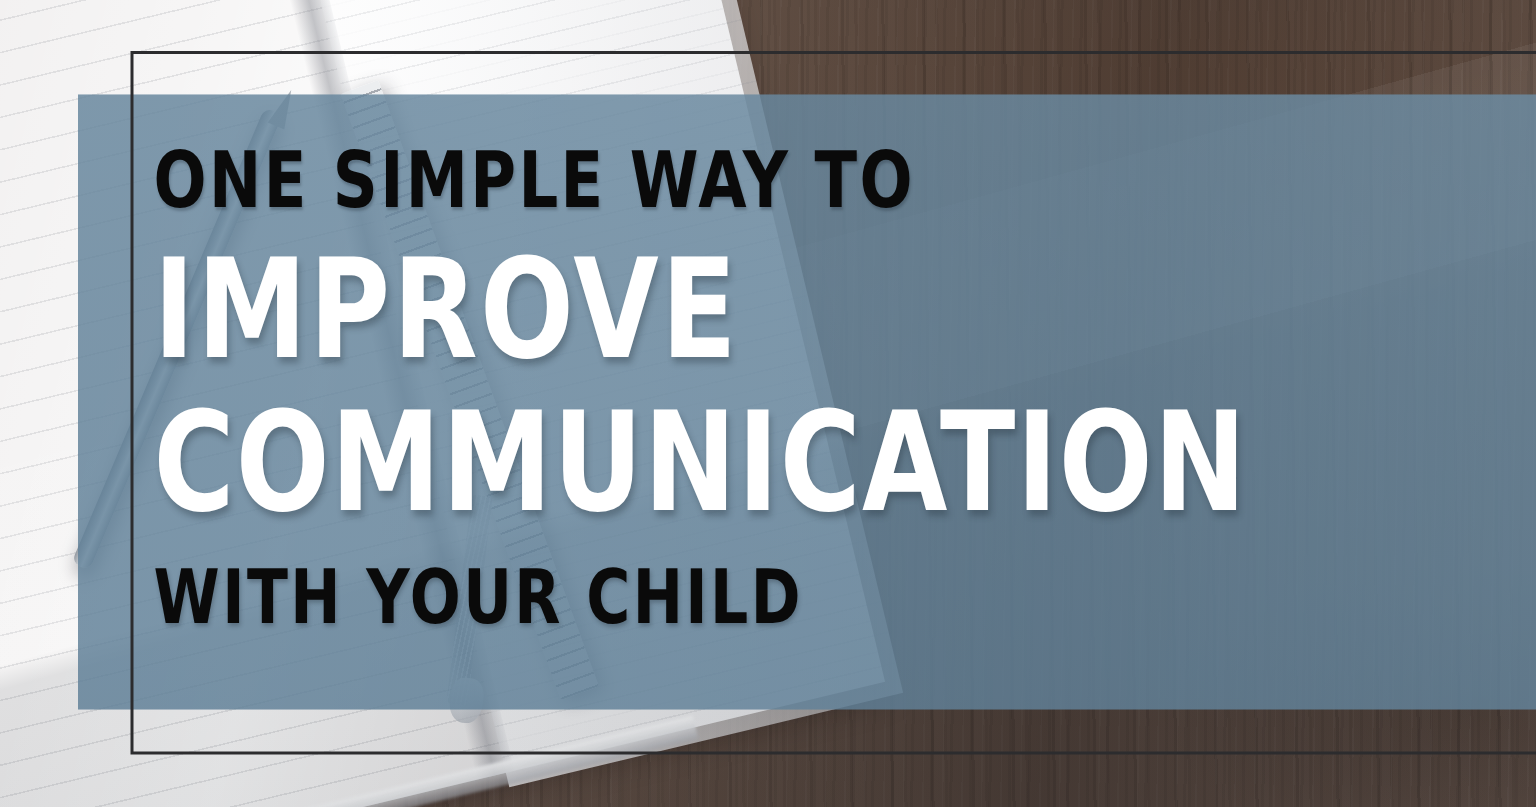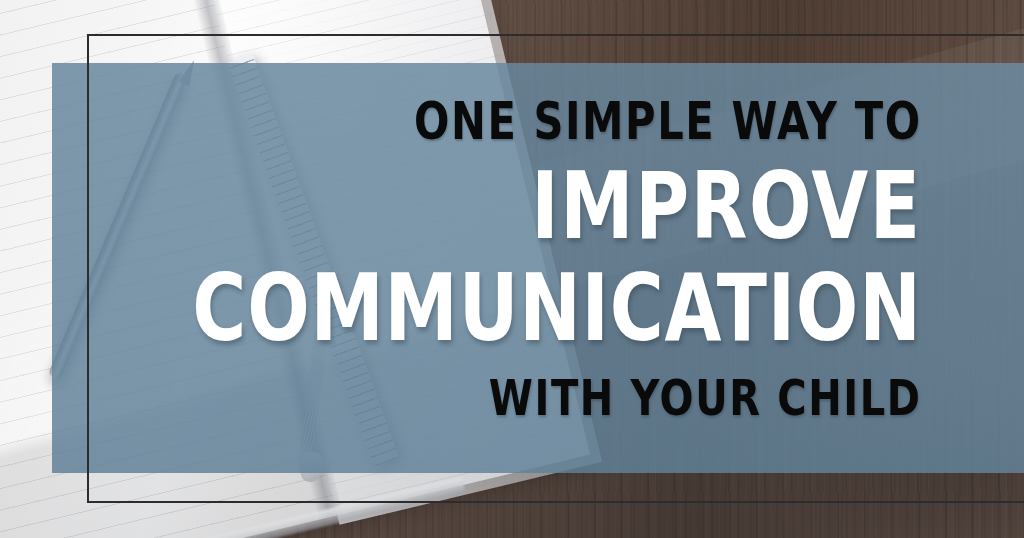--- a/index.html
+++ b/index.html
@@ -256,21 +256,21 @@
     box-sizing: border-box;
     pointer-events: none;
   }
 
   
   .text-block {
     position: absolute;
     left: 0;
     right: 0;
     top: 95px;
-    text-align: right;
+    text-align: left;
     user-select: none;
   }
 
   .tl {
     display: block;
     margin: 0;
     padding: 0;
     font-family: "DejaVu Sans", sans-serif;
     font-weight: bold;
     text-transform: uppercase;

